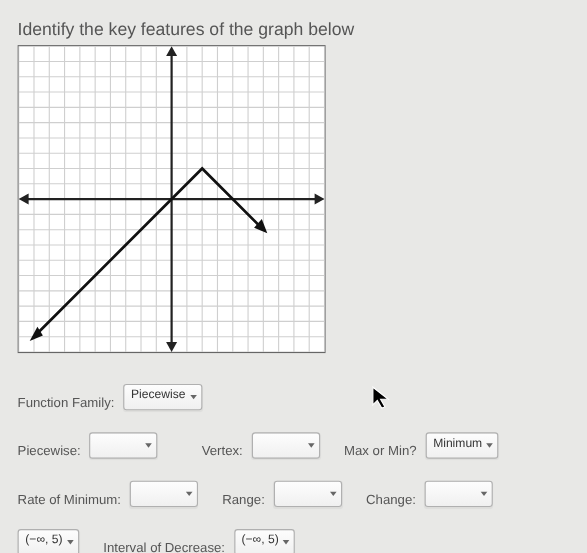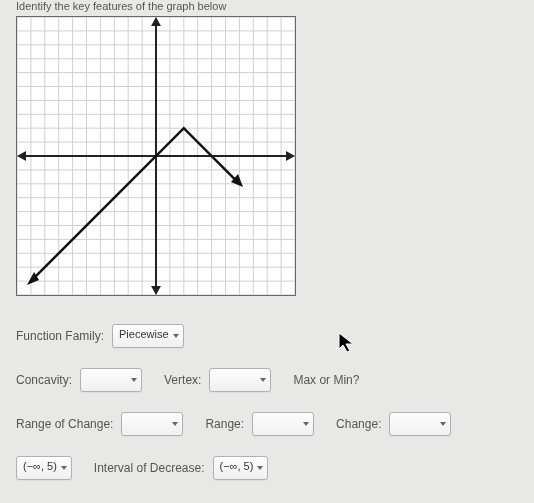--- a/index.html
+++ b/index.html
@@ -12,43 +12,44 @@
     width: 534px;
     height: 503px;
     box-sizing: border-box;
     overflow: hidden;
   }
   .container {
     padding: 0 12px 12px 12px;
     position: relative;
   }
   .title {
-    font-size: 11px;
+    font-size: 16px;
     color: #555;
     padding: 0 0 4px 4px;
+    margin-top: 19px;
   }
   .graph-box {
     width: 278px;
     height: 278px;
     background: #fff;
     border: 1px solid #666;
     position: relative;
     margin-left: 4px;
   }
   .graph-svg {
     position: absolute;
     left: 0;
     top: 0;
   }
   .form-area {
     padding: 8px 4px 0 4px;
   }
   .row {
     display: flex;
-    align-items: center;
+    align-items: flex-end;
     gap: 8px;
     margin: 20px 0;
     flex-wrap: wrap;
   }
   .label {
     color: #555;
     font-size: 12px;
     white-space: nowrap;
   }
   .dropdown {
@@ -168,37 +169,41 @@
 
     <div class="row">
       <span class="label">Function Family:</span>
       <span class="dropdown">
         <span>Piecewise</span>
         <span class="arrow"></span>
       </span>
     </div>
 
     <div class="row">
-      <span class="label">Concavity:</span>
-      <span class="dropdown empty">
-        <span></span>
-        <span class="arrow"></span>
-      </span>
-
-      <span class="label" style="margin-left:14px">Vertex:</span>
+      <span class="label">Piecewise:</span>
+      <span class="dropdown empty">
+        <span></span>
+        <span class="arrow"></span>
+      </span>
+
+      <span class="label" style="margin-left:32px">Vertex:</span>
       <span class="dropdown empty">
         <span></span>
         <span class="arrow"></span>
       </span>
 
       <span class="label" style="margin-left:14px">Max or Min?</span>
-    </div>
-
-    <div class="row">
-      <span class="label">Range of Change:</span>
+      <span class="dropdown">
+        <span>Minimum</span>
+        <span class="arrow"></span>
+      </span>
+    </div>
+
+    <div class="row">
+      <span class="label">Rate of Minimum:</span>
       <span class="dropdown empty">
         <span></span>
         <span class="arrow"></span>
       </span>
 
       <span class="label" style="margin-left:14px">Range:</span>
       <span class="dropdown empty">
         <span></span>
         <span class="arrow"></span>
       </span>

